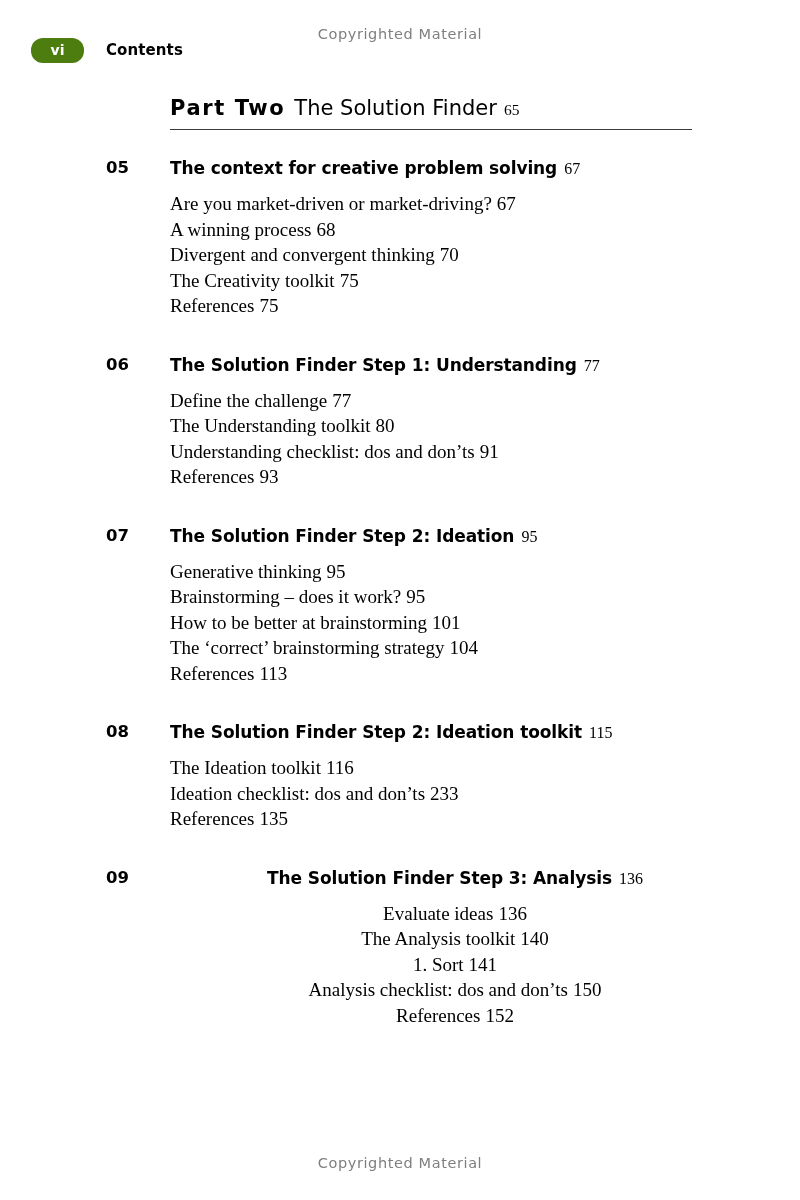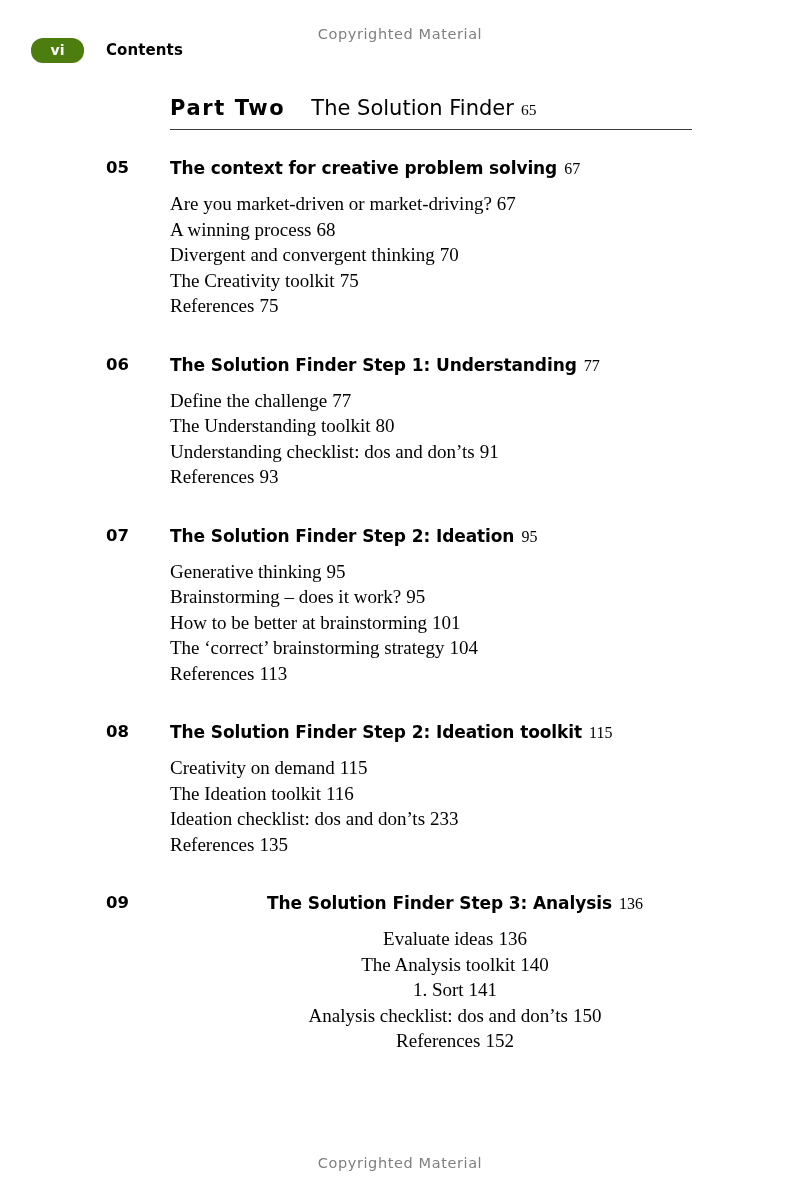--- a/index.html
+++ b/index.html
@@ -79,21 +79,21 @@
   .part-label {
     font-family: "DejaVu Sans", sans-serif;
     font-weight: bold;
     font-size: 21px;
     letter-spacing: 1.6px;
   }
   .part-title {
     font-family: "DejaVu Sans", sans-serif;
     font-weight: normal;
     font-size: 21px;
-    margin-left: 26px;
+    margin-left: 9px;
   }
   .part-page {
     font-family: "Liberation Serif", serif;
     font-size: 15.5px;
     margin-left: 7px;
   }
   .part-rule {
     border-bottom: 1.6px solid #3a3a3a;
     width: 522px;
   }
@@ -203,21 +203,20 @@
       <div class="chapter-head"><span class="chapter-title">The Solution Finder Step 2: Ideation</span><span class="chapter-page">95</span></div>
       <div class="entry"><span>Generative thinking</span><span class="entry-page">95</span></div>
       <div class="entry"><span>Brainstorming – does it work?</span><span class="entry-page">95</span></div>
       <div class="entry"><span>How to be better at brainstorming</span><span class="entry-page">101</span></div>
       <div class="entry"><span>The ‘correct’ brainstorming strategy</span><span class="entry-page">104</span></div>
       <div class="entry"><span>References</span><span class="entry-page">113</span></div>
     </div>
     <div class="chapter">
       <div class="chapter-num">08</div>
       <div class="chapter-head"><span class="chapter-title">The Solution Finder Step 2: Ideation toolkit</span><span class="chapter-page">115</span></div>
-      <div class="entry"><span>Creativity on demand</span><span class="entry-page">115</span></div>
       <div class="entry"><span>The Ideation toolkit</span><span class="entry-page">116</span></div>
       <div class="entry"><span>Ideation checklist: dos and don’ts</span><span class="entry-page">233</span></div>
       <div class="entry"><span>References</span><span class="entry-page">135</span></div>
     </div>
     <div class="chapter">
       <div class="chapter-num">09</div>
       <div class="chapter-head"><span class="chapter-title">The Solution Finder Step 3: Analysis</span><span class="chapter-page">136</span></div>
       <div class="entry"><span>Evaluate ideas</span><span class="entry-page">136</span></div>
       <div class="entry"><span>The Analysis toolkit</span><span class="entry-page">140</span></div>
       <div class="entry"><span>1. Sort</span><span class="entry-page">141</span></div>

